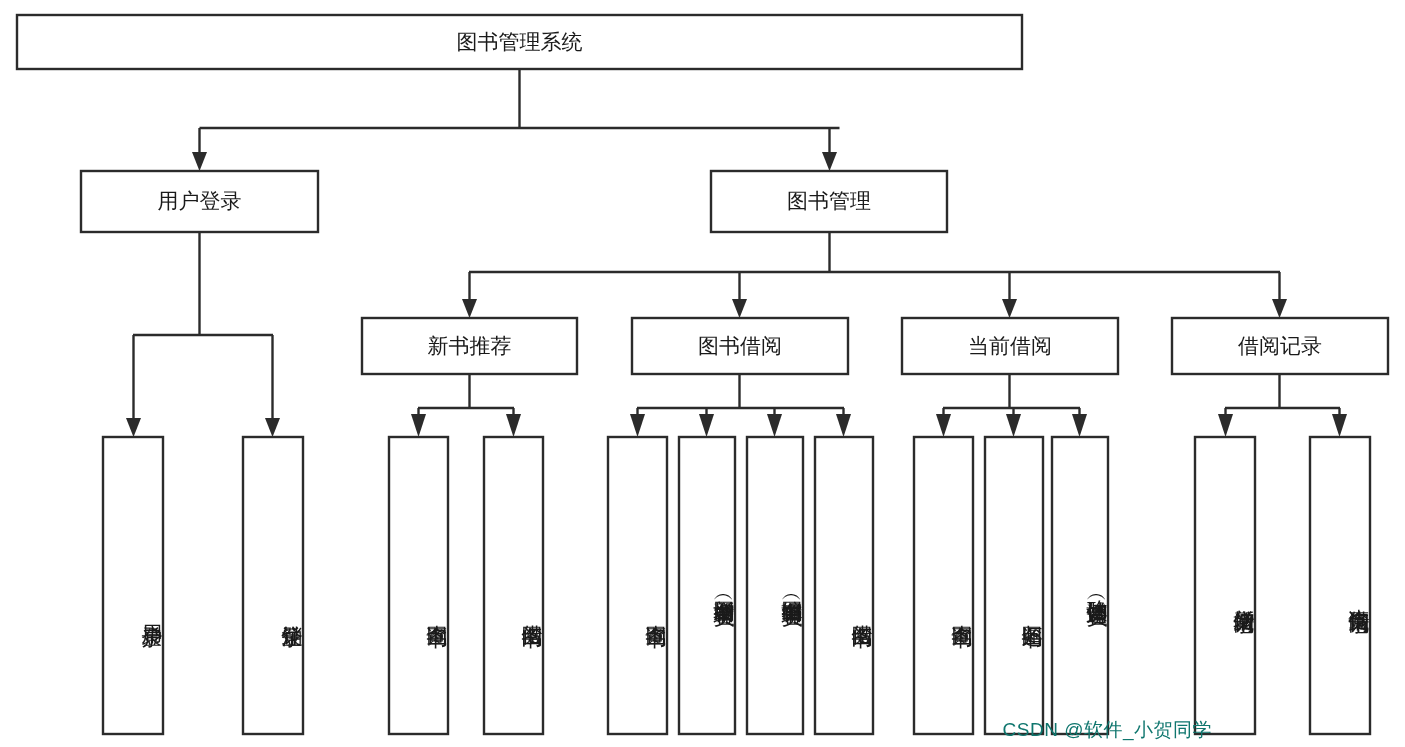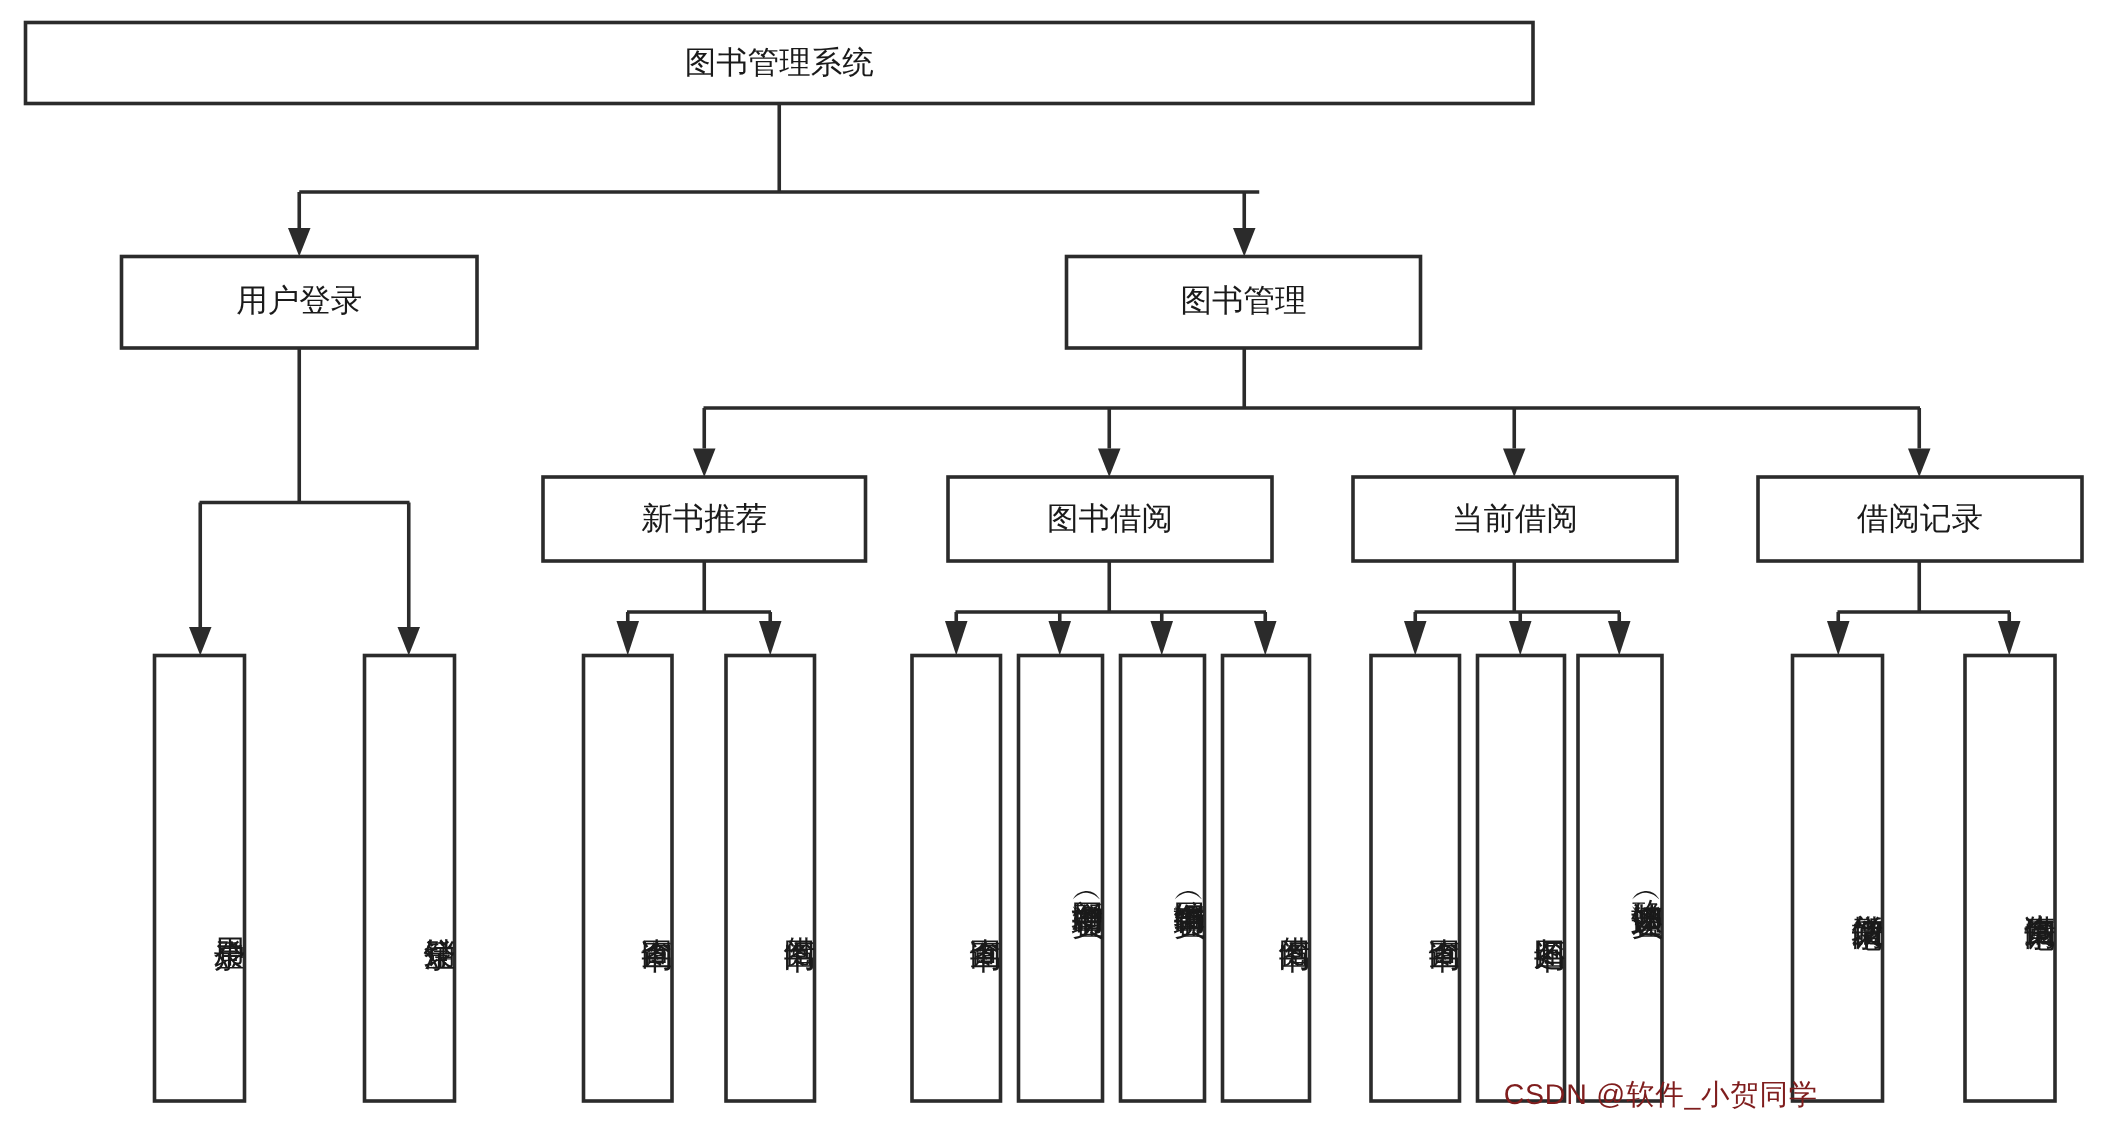--- a/index.html
+++ b/index.html
@@ -63,21 +63,21 @@
     justify-content: center;
     white-space: nowrap;
     pointer-events: none;
   }
   .watermark {
     position: absolute;
     right: 8px;
     bottom: 4px;
     font-family: "Liberation Sans", "DejaVu Sans", sans-serif;
     font-size: 19px;
-    color: #7f1d1d;
+    color: #0f766e;
     white-space: nowrap;
     letter-spacing: 0.5px;
   }
 </style>
 </head>
 <body>
 
 <div id="diagram-root">
 
   <svg class="flow" viewBox="0 0 1405 747">

